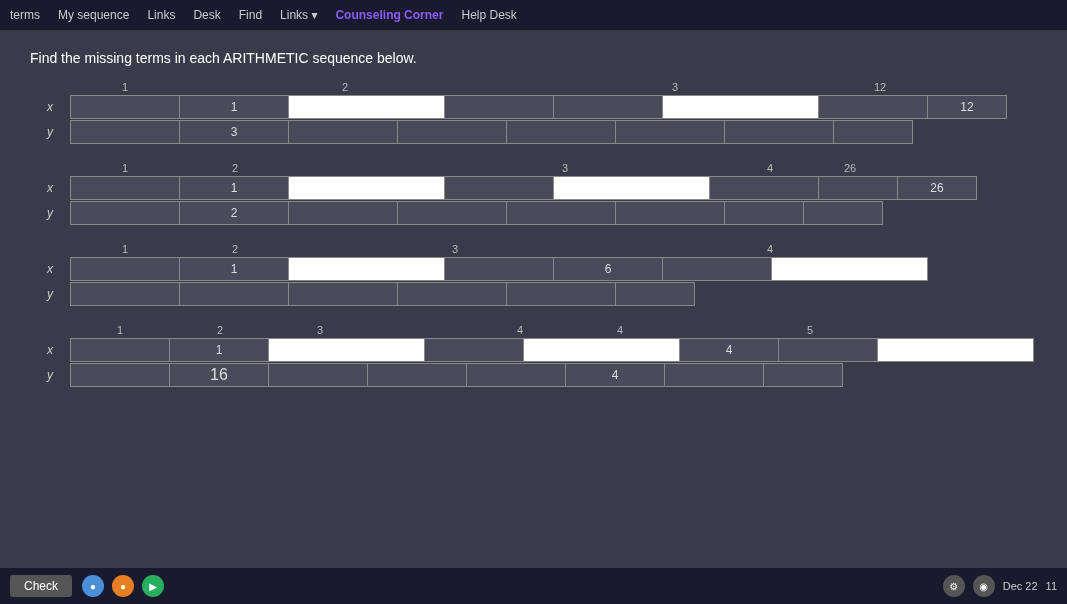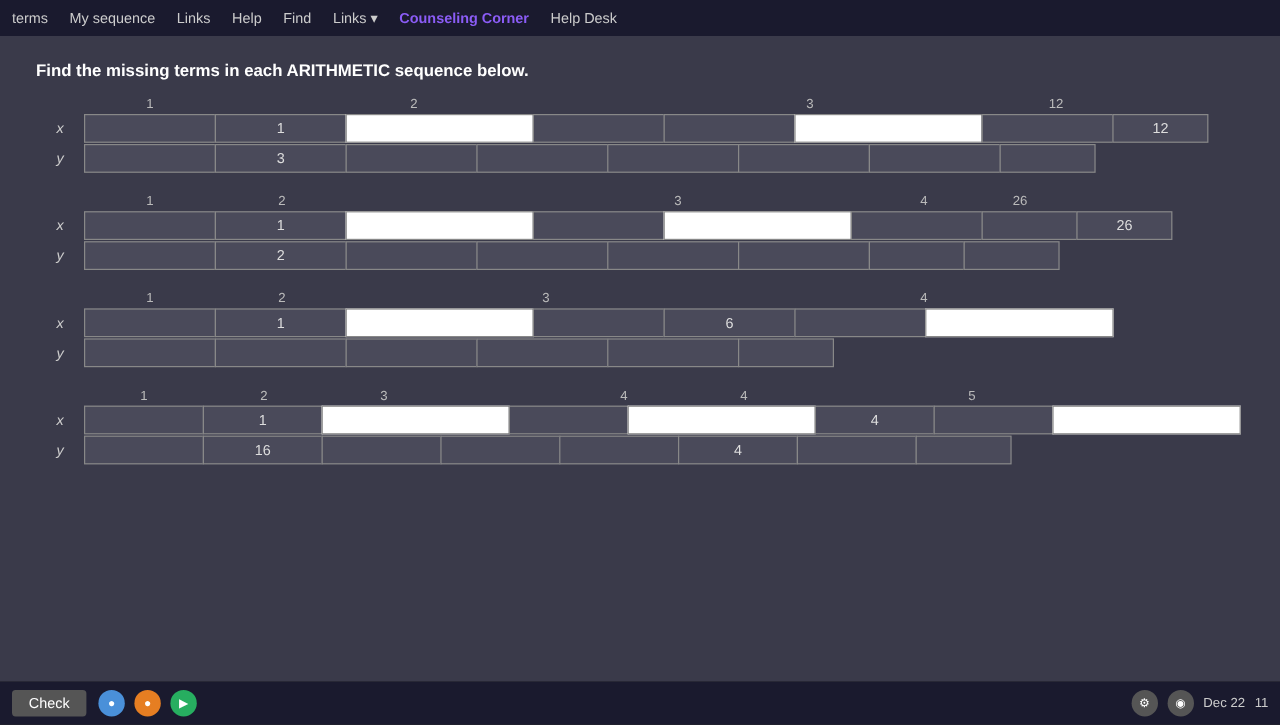--- a/index.html
+++ b/index.html
@@ -34,21 +34,21 @@
       background: #3a3a4a;
       margin: 0;
       padding: 20px 30px;
       height: calc(604px - 30px - 36px);
       overflow: hidden;
     }
 
     .instruction {
       color: #fff;
       font-size: 14px;
-      font-weight: bold;
+      font-weight: normal;
       margin-bottom: 15px;
     }
 
     
     .taskbar {
       position: absolute;
       bottom: 0;
       left: 0;
       width: 1067px;
       height: 36px;
@@ -100,21 +100,21 @@
       margin-bottom: 18px;
     }
   </style>
 </head>
 <body>
 
 <div class="nav-bar">
   <span class="nav-item">terms</span>
   <span class="nav-item">My sequence</span>
   <span class="nav-item">Links</span>
-  <span class="nav-item">Help</span>
+  <span class="nav-item">Desk</span>
   <span class="nav-item">Find</span>
   <span class="nav-item">Links ▾</span>
   <span class="nav-item" style="color:#8b5cf6;font-weight:bold;">Counseling Corner</span>
   <span class="nav-item">Help Desk</span>
 </div>
 
 <div class="main-content">
   <div class="instruction">Find the missing terms in each ARITHMETIC sequence below.</div>
 
   <div class="seq-wrapper">
@@ -262,21 +262,21 @@
       <div style="min-width:100px;height:24px;border:1px solid #888;background:#4a4a5a;display:flex;align-items:center;justify-content:center;color:#ddd;font-size:12px;margin-right:-1px;">4</div>
       <div style="min-width:100px;height:24px;border:1px solid #888;background:#4a4a5a;display:flex;align-items:center;justify-content:center;color:#ddd;font-size:12px;margin-right:-1px;"></div>
       <div style="min-width:80px;height:24px;border:1px solid #888;background:#fff;display:flex;align-items:center;justify-content:center;">
           <input type="text" style="width: 90%; border: none; outline: none; text-align: center; font-size: 12px; background: transparent;">
         </div>
     </div>
 
     <div style="display:flex; height:24px;">
       <div style="width:40px;color:#ccc;font-size:12px;font-style:italic;text-align:center;display:flex;align-items:center;justify-content:center;">y</div>
       <div style="min-width:100px;height:24px;border:1px solid #888;background:#4a4a5a;display:flex;align-items:center;justify-content:center;color:#ddd;font-size:12px;margin-right:-1px;"></div>
-      <div style="min-width:100px;height:24px;border:1px solid #888;background:#4a4a5a;display:flex;align-items:center;justify-content:center;color:#ddd;font-size:12px;margin-right:-1px;">16</div>
+      <div style="min-width:100px;height:24px;border:1px solid #888;background:#4a4a5a;display:flex;align-items:center;justify-content:center;color:#ddd;font-size:16px;margin-right:-1px;">16</div>
       <div style="min-width:100px;height:24px;border:1px solid #888;background:#4a4a5a;display:flex;align-items:center;justify-content:center;color:#ddd;font-size:12px;margin-right:-1px;"></div>
       <div style="min-width:100px;height:24px;border:1px solid #888;background:#4a4a5a;display:flex;align-items:center;justify-content:center;color:#ddd;font-size:12px;margin-right:-1px;"></div>
       <div style="min-width:100px;height:24px;border:1px solid #888;background:#4a4a5a;display:flex;align-items:center;justify-content:center;color:#ddd;font-size:12px;margin-right:-1px;"></div>
       <div style="min-width:100px;height:24px;border:1px solid #888;background:#4a4a5a;display:flex;align-items:center;justify-content:center;color:#ddd;font-size:12px;margin-right:-1px;">4</div>
       <div style="min-width:100px;height:24px;border:1px solid #888;background:#4a4a5a;display:flex;align-items:center;justify-content:center;color:#ddd;font-size:12px;margin-right:-1px;"></div>
       <div style="min-width:80px;height:24px;border:1px solid #888;background:#4a4a5a;display:flex;align-items:center;justify-content:center;color:#ddd;font-size:12px;"></div>
     </div>
   </div>
 
 </div>

